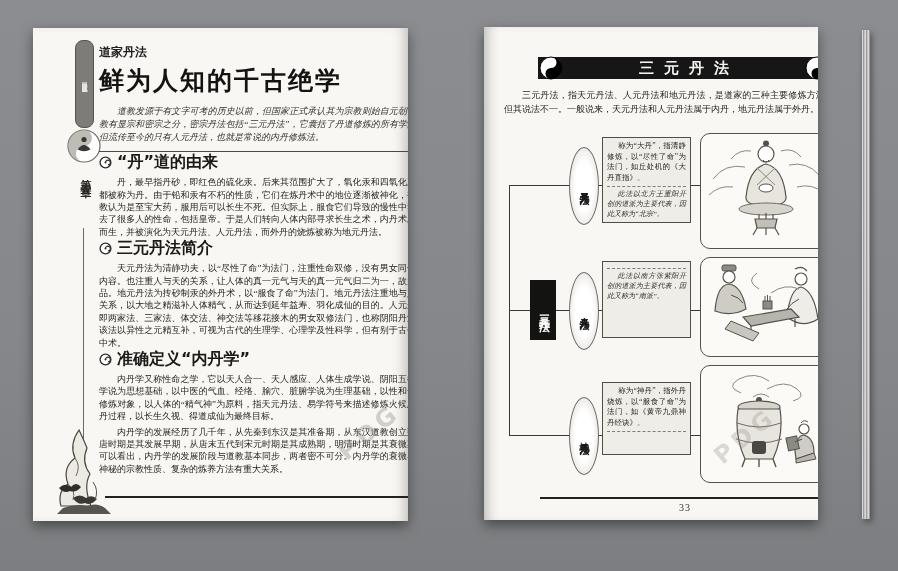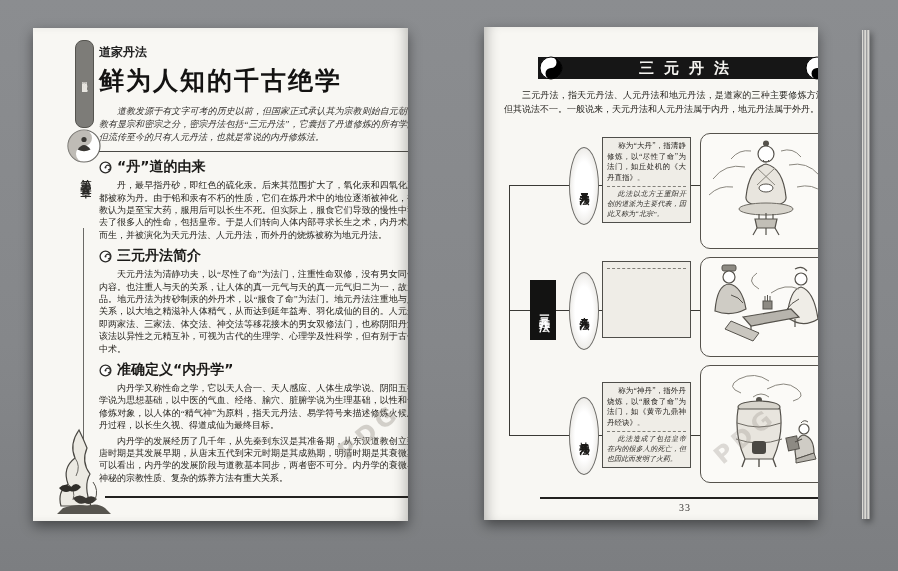--- a/index.html
+++ b/index.html
@@ -27,22 +27,22 @@
     font-weight:bold;font-size:11px;letter-spacing:4px;color:#2a2927;}
   .guide-line{position:absolute;left:50px;top:200px;width:1px;height:243px;background:#6b6a66;}
   .guide-arrow{position:absolute;left:46px;top:443px;width:0;height:0;
     border-left:5px solid transparent;border-right:5px solid transparent;border-top:7px solid #55544f;}
   .mountain{position:absolute;left:14px;top:398px;width:68px;height:94px;}
   .l-content{position:absolute;left:66px;top:16px;width:326px;}
   .kicker{font-family:"DejaVu Sans",sans-serif;font-weight:bold;font-size:12px;color:#222;}
   .big-title{font-family:"DejaVu Sans",sans-serif;font-weight:bold;font-size:25px;letter-spacing:2px;color:#141312;margin-top:3px;}
   .intro{margin-top:8px;font-style:italic;font-size:9px;line-height:1.45;text-align:justify;text-indent:2em;color:#33312e;}
   .intro-rule{margin-top:7px;height:1px;background:#4a4945;}
-  .sec-head{margin-top:6px;display:flex;align-items:center;gap:5px;
-    font-family:"DejaVu Sans",sans-serif;font-weight:bold;font-size:14px;color:#1b1a18;}
+  .sec-head{margin-top:0;display:flex;align-items:center;gap:5px;
+    font-family:"DejaVu Sans",sans-serif;font-weight:bold;font-size:16px;color:#1b1a18;}
   .sec-para{margin-top:3px;font-size:9px;line-height:1.38;text-align:justify;text-indent:2em;color:#26241f;}
   .foot-rule{position:absolute;height:2px;background:#22211f;}
   #left-page .foot-rule{left:72px;top:468px;width:322px;}
   .page-num{position:absolute;font-size:10px;color:#33322f;letter-spacing:1px;}
   #left-page .page-num{left:72px;top:476px;width:322px;text-align:right;}
   .watermark{position:absolute;font-family:"DejaVu Sans",sans-serif;font-weight:bold;
     letter-spacing:5px;pointer-events:none;}
   #wm-left{left:300px;top:390px;font-size:24px;color:rgba(148,143,135,.38);transform:rotate(-40deg);}
   #wm-right{left:225px;top:395px;font-size:24px;color:rgba(148,143,135,.30);transform:rotate(-40deg);}
   
@@ -214,25 +214,25 @@
       <span>地元丹法</span>
     </div>
 
     <div class="node-box" style="top:110px;min-height:76px;">
       <div class="node-desc">称为“大丹”，指清静修炼，以“尽性了命”为法门，如丘处机的《大丹直指》。</div>
       <div class="node-sep"></div>
       <div class="node-note">此法以北方王重阳开创的道派为主要代表，因此又称为“北宗”。</div>
     </div>
     <div class="node-box" style="top:234px;min-height:77px;">
       <div class="node-sep"></div>
+      <div class="node-note">此法以南方张紫阳开创的道派为主要代表，因此又称为“南派”。</div>
     </div>
     <div class="node-box" style="top:355px;min-height:73px;">
       <div class="node-desc">称为“神丹”，指外丹烧炼，以“服食了命”为法门，如《黄帝九鼎神丹经诀》。</div>
       <div class="node-sep"></div>
-      <div class="node-note">此法造成了包括皇帝在内的很多人的死亡，但也因此而发明了火药。</div>
     </div>
 
     <div class="illus-frame" style="top:106px;height:114px;">
       <svg width="130" height="114" viewBox="0 0 130 112">
         <g fill="none" stroke="#8a877f" stroke-width="1">
           <path d="M12,44 q12,-16 32,-12"></path>
             <path d="M8,60 q10,-10 24,-8"></path>
           <path d="M118,40 q-12,-14 -30,-10"></path>
             <path d="M122,58 q-10,-10 -26,-6"></path>
           <path d="M30,24 q8,-10 20,-8"></path>

